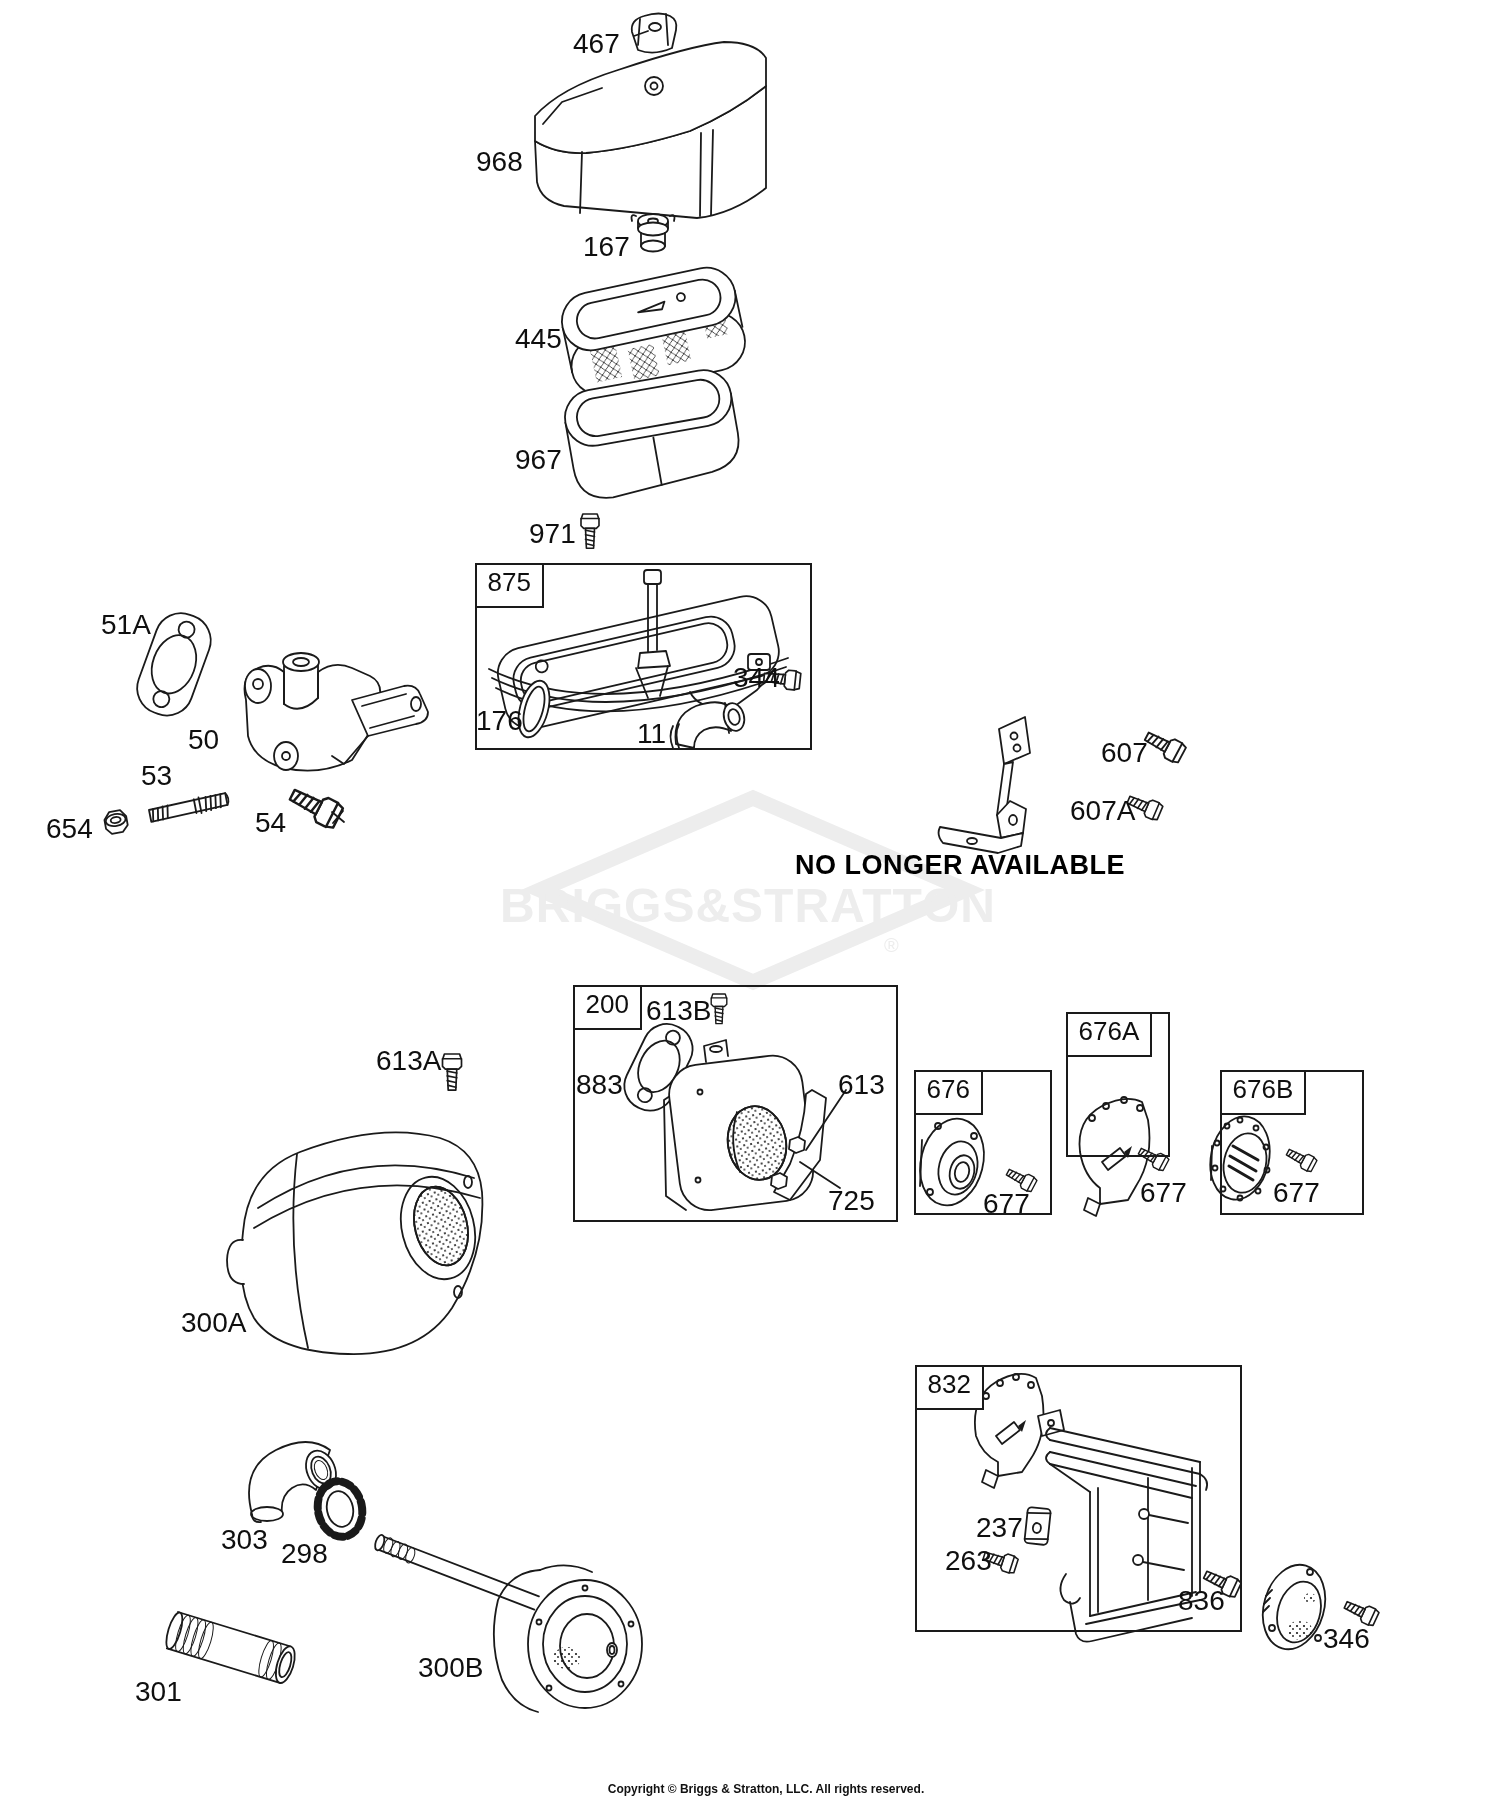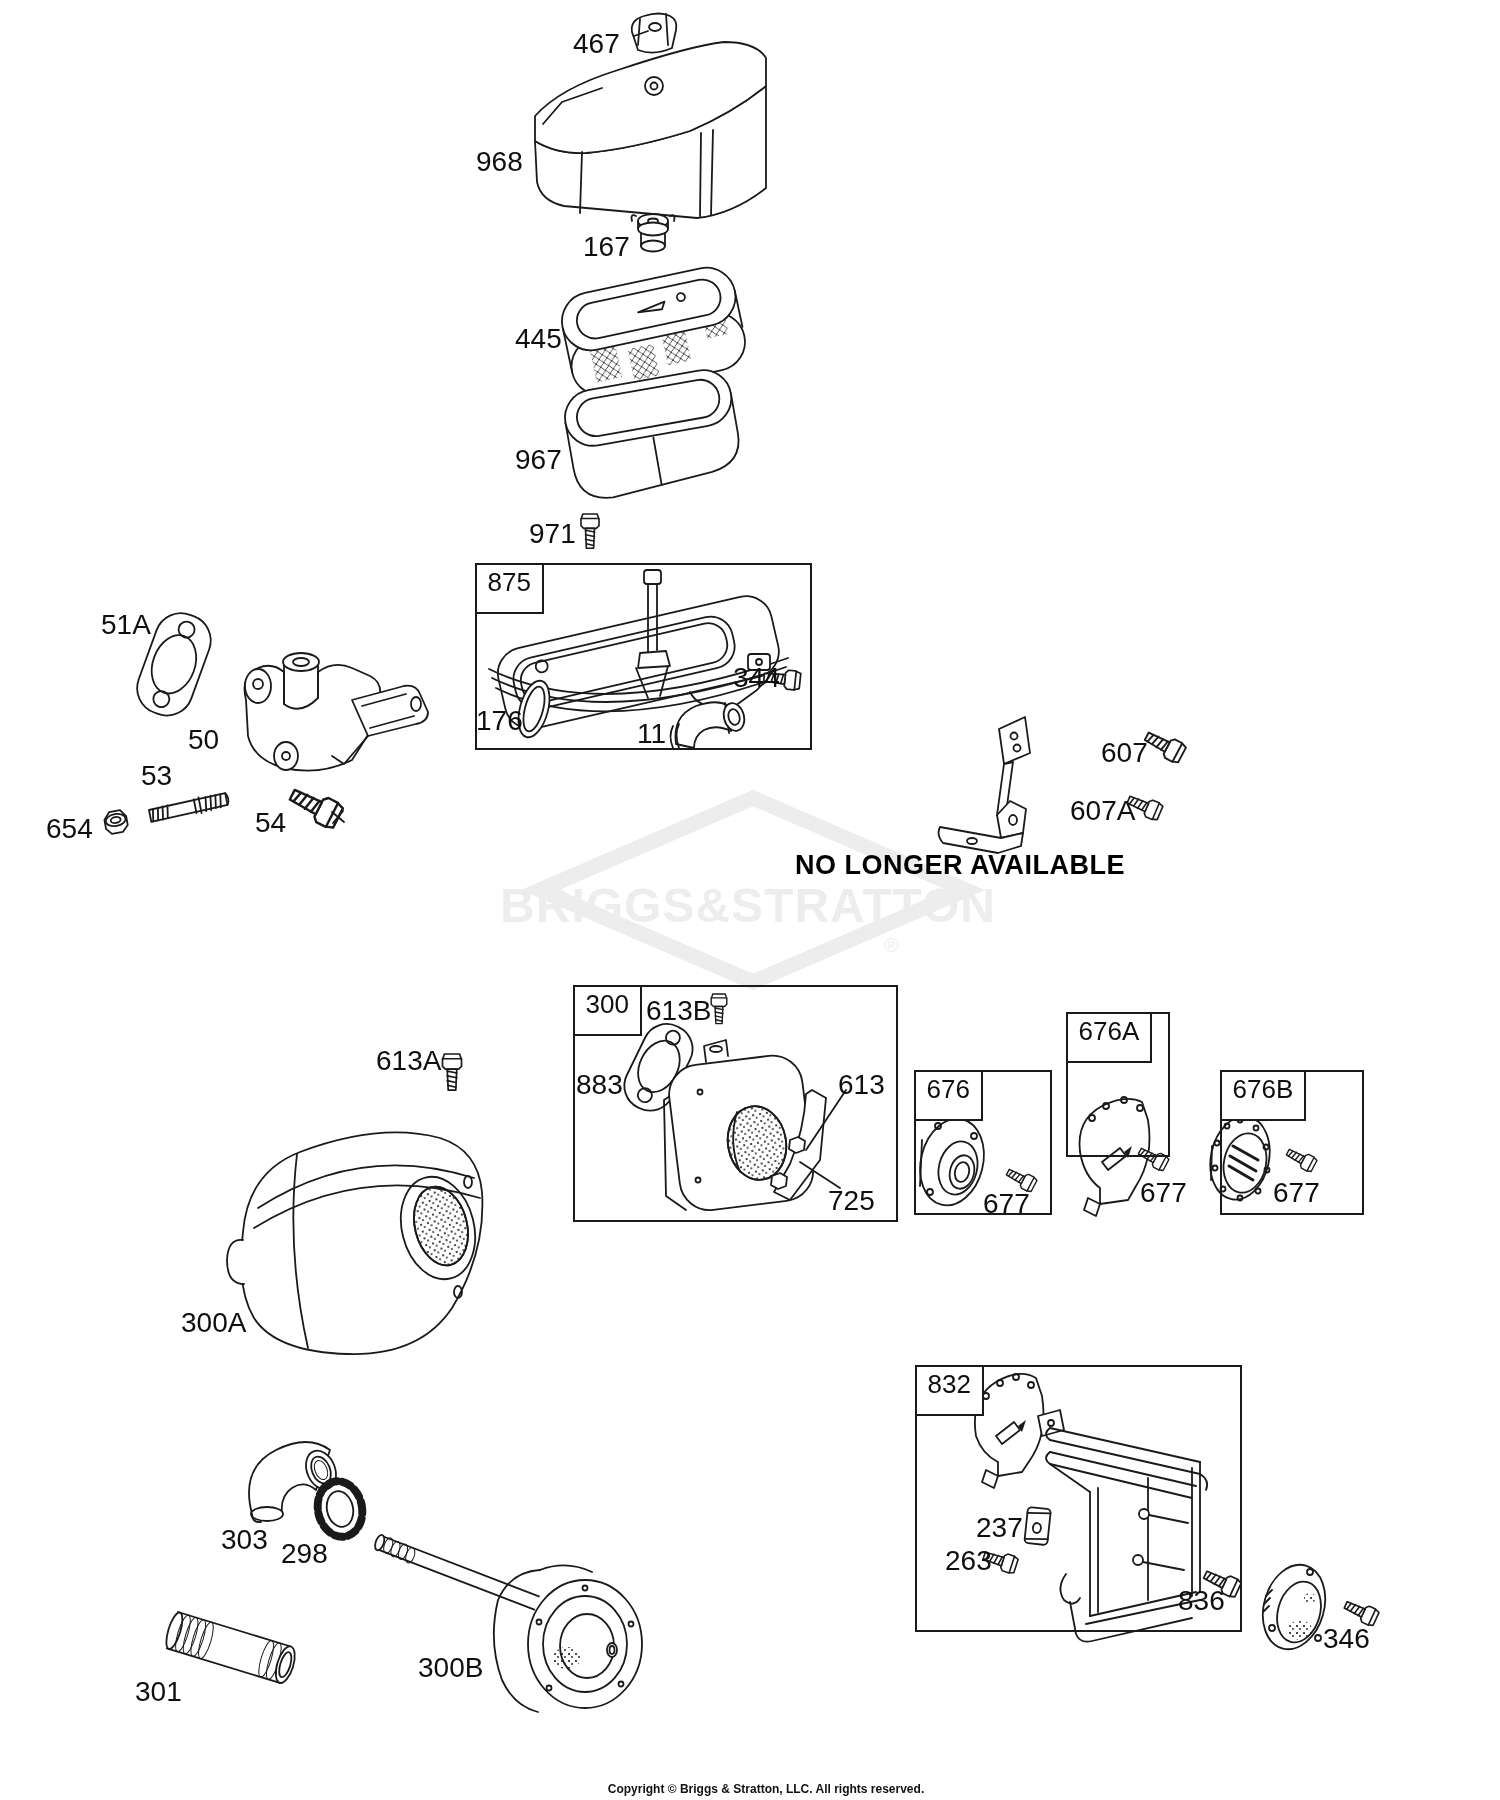--- a/index.html
+++ b/index.html
@@ -3,21 +3,21 @@
 <meta charset="utf-8">
 <style>
   html,body{margin:0;padding:0;background:#fff;}
   .stage{position:relative;width:1500px;height:1800px;background:#fff;overflow:hidden;
          font-family:"Liberation Sans",sans-serif;}
   .stage *{box-sizing:border-box;}
   svg.art{position:absolute;left:0;top:0;}
   .plabel{position:absolute;font-size:28px;line-height:1;color:#0f0f0f;white-space:nowrap;}
   .callout{position:absolute;border:2.5px solid #1a1a1a;background:transparent;}
   .callout-tag{position:absolute;top:-2.5px;left:-2.5px;border:2.5px solid #1a1a1a;background:#fff;
-               font-size:26px;line-height:1;padding:4px 11px 17px;color:#0f0f0f;white-space:nowrap;}
+               font-size:26px;line-height:1;padding:4px 11px 11px;color:#0f0f0f;white-space:nowrap;}
   .nla{position:absolute;left:795px;top:850px;font-size:27px;font-weight:bold;color:#000;
        letter-spacing:.5px;white-space:nowrap;}
   .copyright{position:absolute;left:0;top:1782px;width:100%;text-align:center;font-size:12px;
              font-weight:bold;color:#111;margin-left:16px;}
 </style>
 </head>
 <body>
 
 <div class="stage">
 
@@ -348,21 +348,21 @@
         <ellipse cx="612" cy="1650" rx="5" ry="7" fill="#fff"></ellipse>
         <ellipse cx="612" cy="1650" rx="2.5" ry="4"></ellipse>
       </g>
     </g>
   </svg>
 
   <div class="callout" style="left:475px;top:563px;width:337px;height:187px">
     <div class="callout-tag">875</div>
   </div>
   <div class="callout" style="left:573px;top:985px;width:325px;height:237px">
-    <div class="callout-tag">300</div>
+    <div class="callout-tag">200</div>
   </div>
   <div class="callout" style="left:914px;top:1070px;width:138px;height:145px">
     <div class="callout-tag">676</div>
   </div>
   <div class="callout" style="left:1066px;top:1012px;width:104px;height:145px">
     <div class="callout-tag">676A</div>
   </div>
   <div class="callout" style="left:1220px;top:1070px;width:144px;height:145px">
     <div class="callout-tag">676B</div>
   </div>

